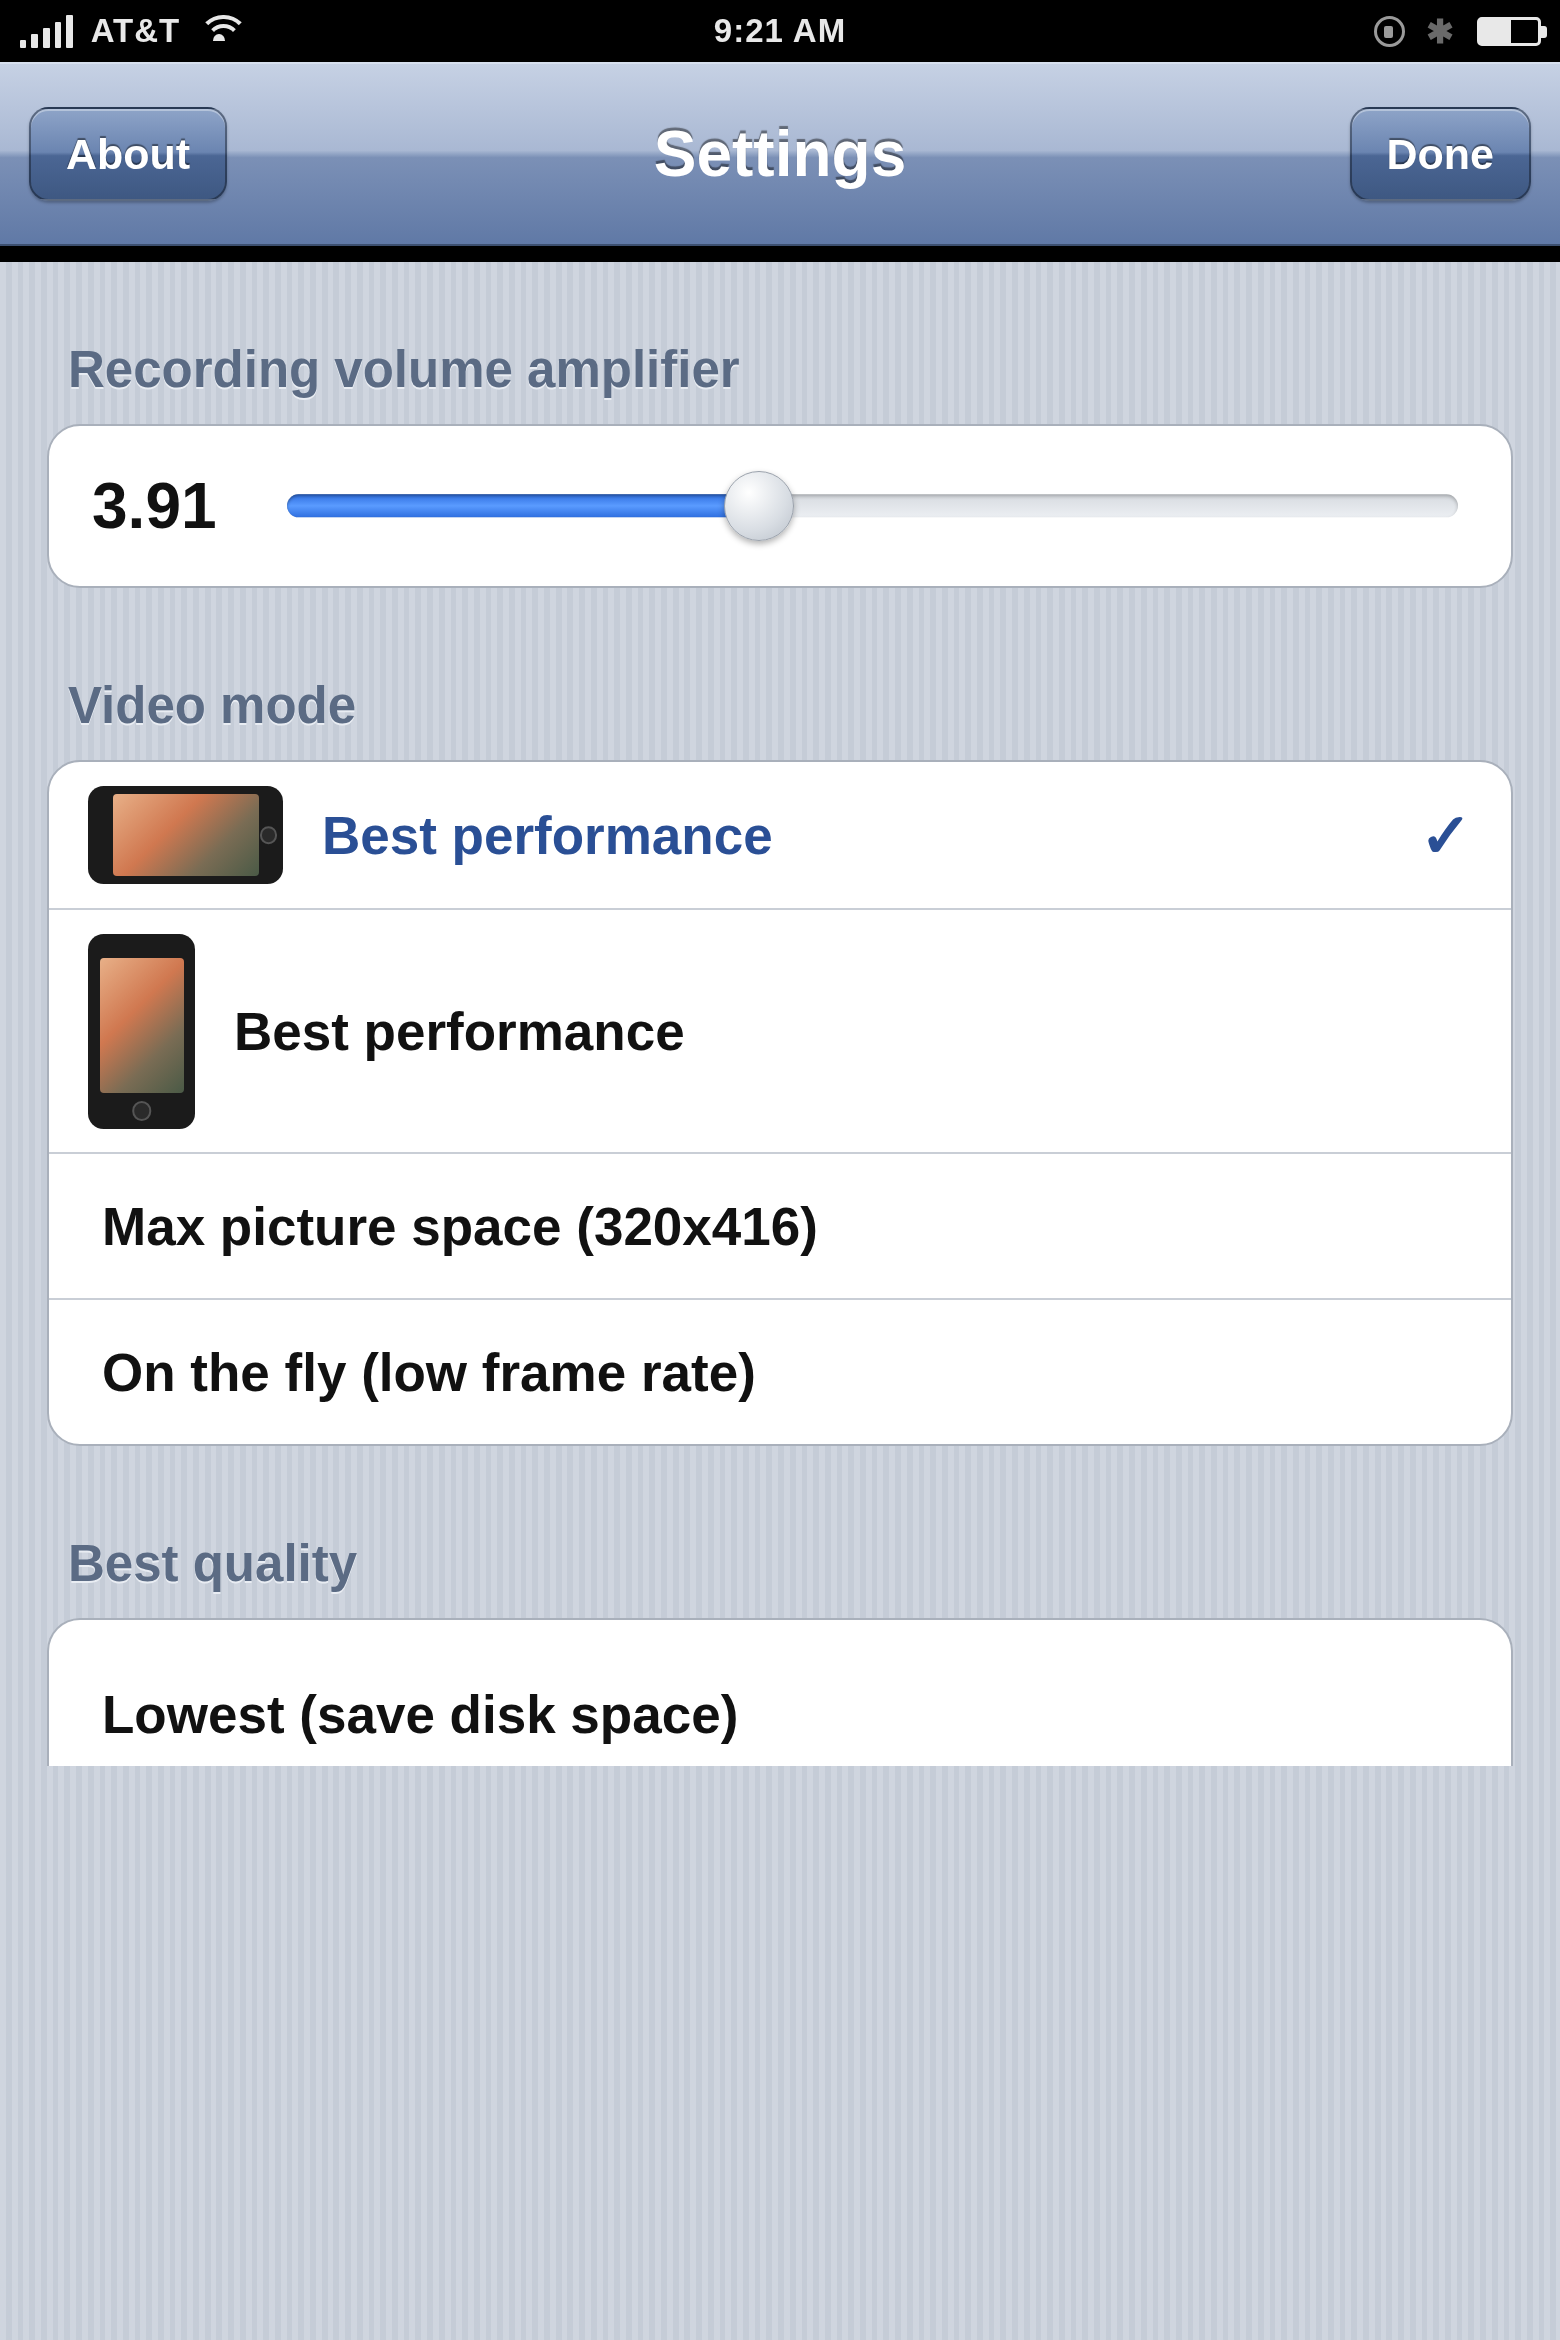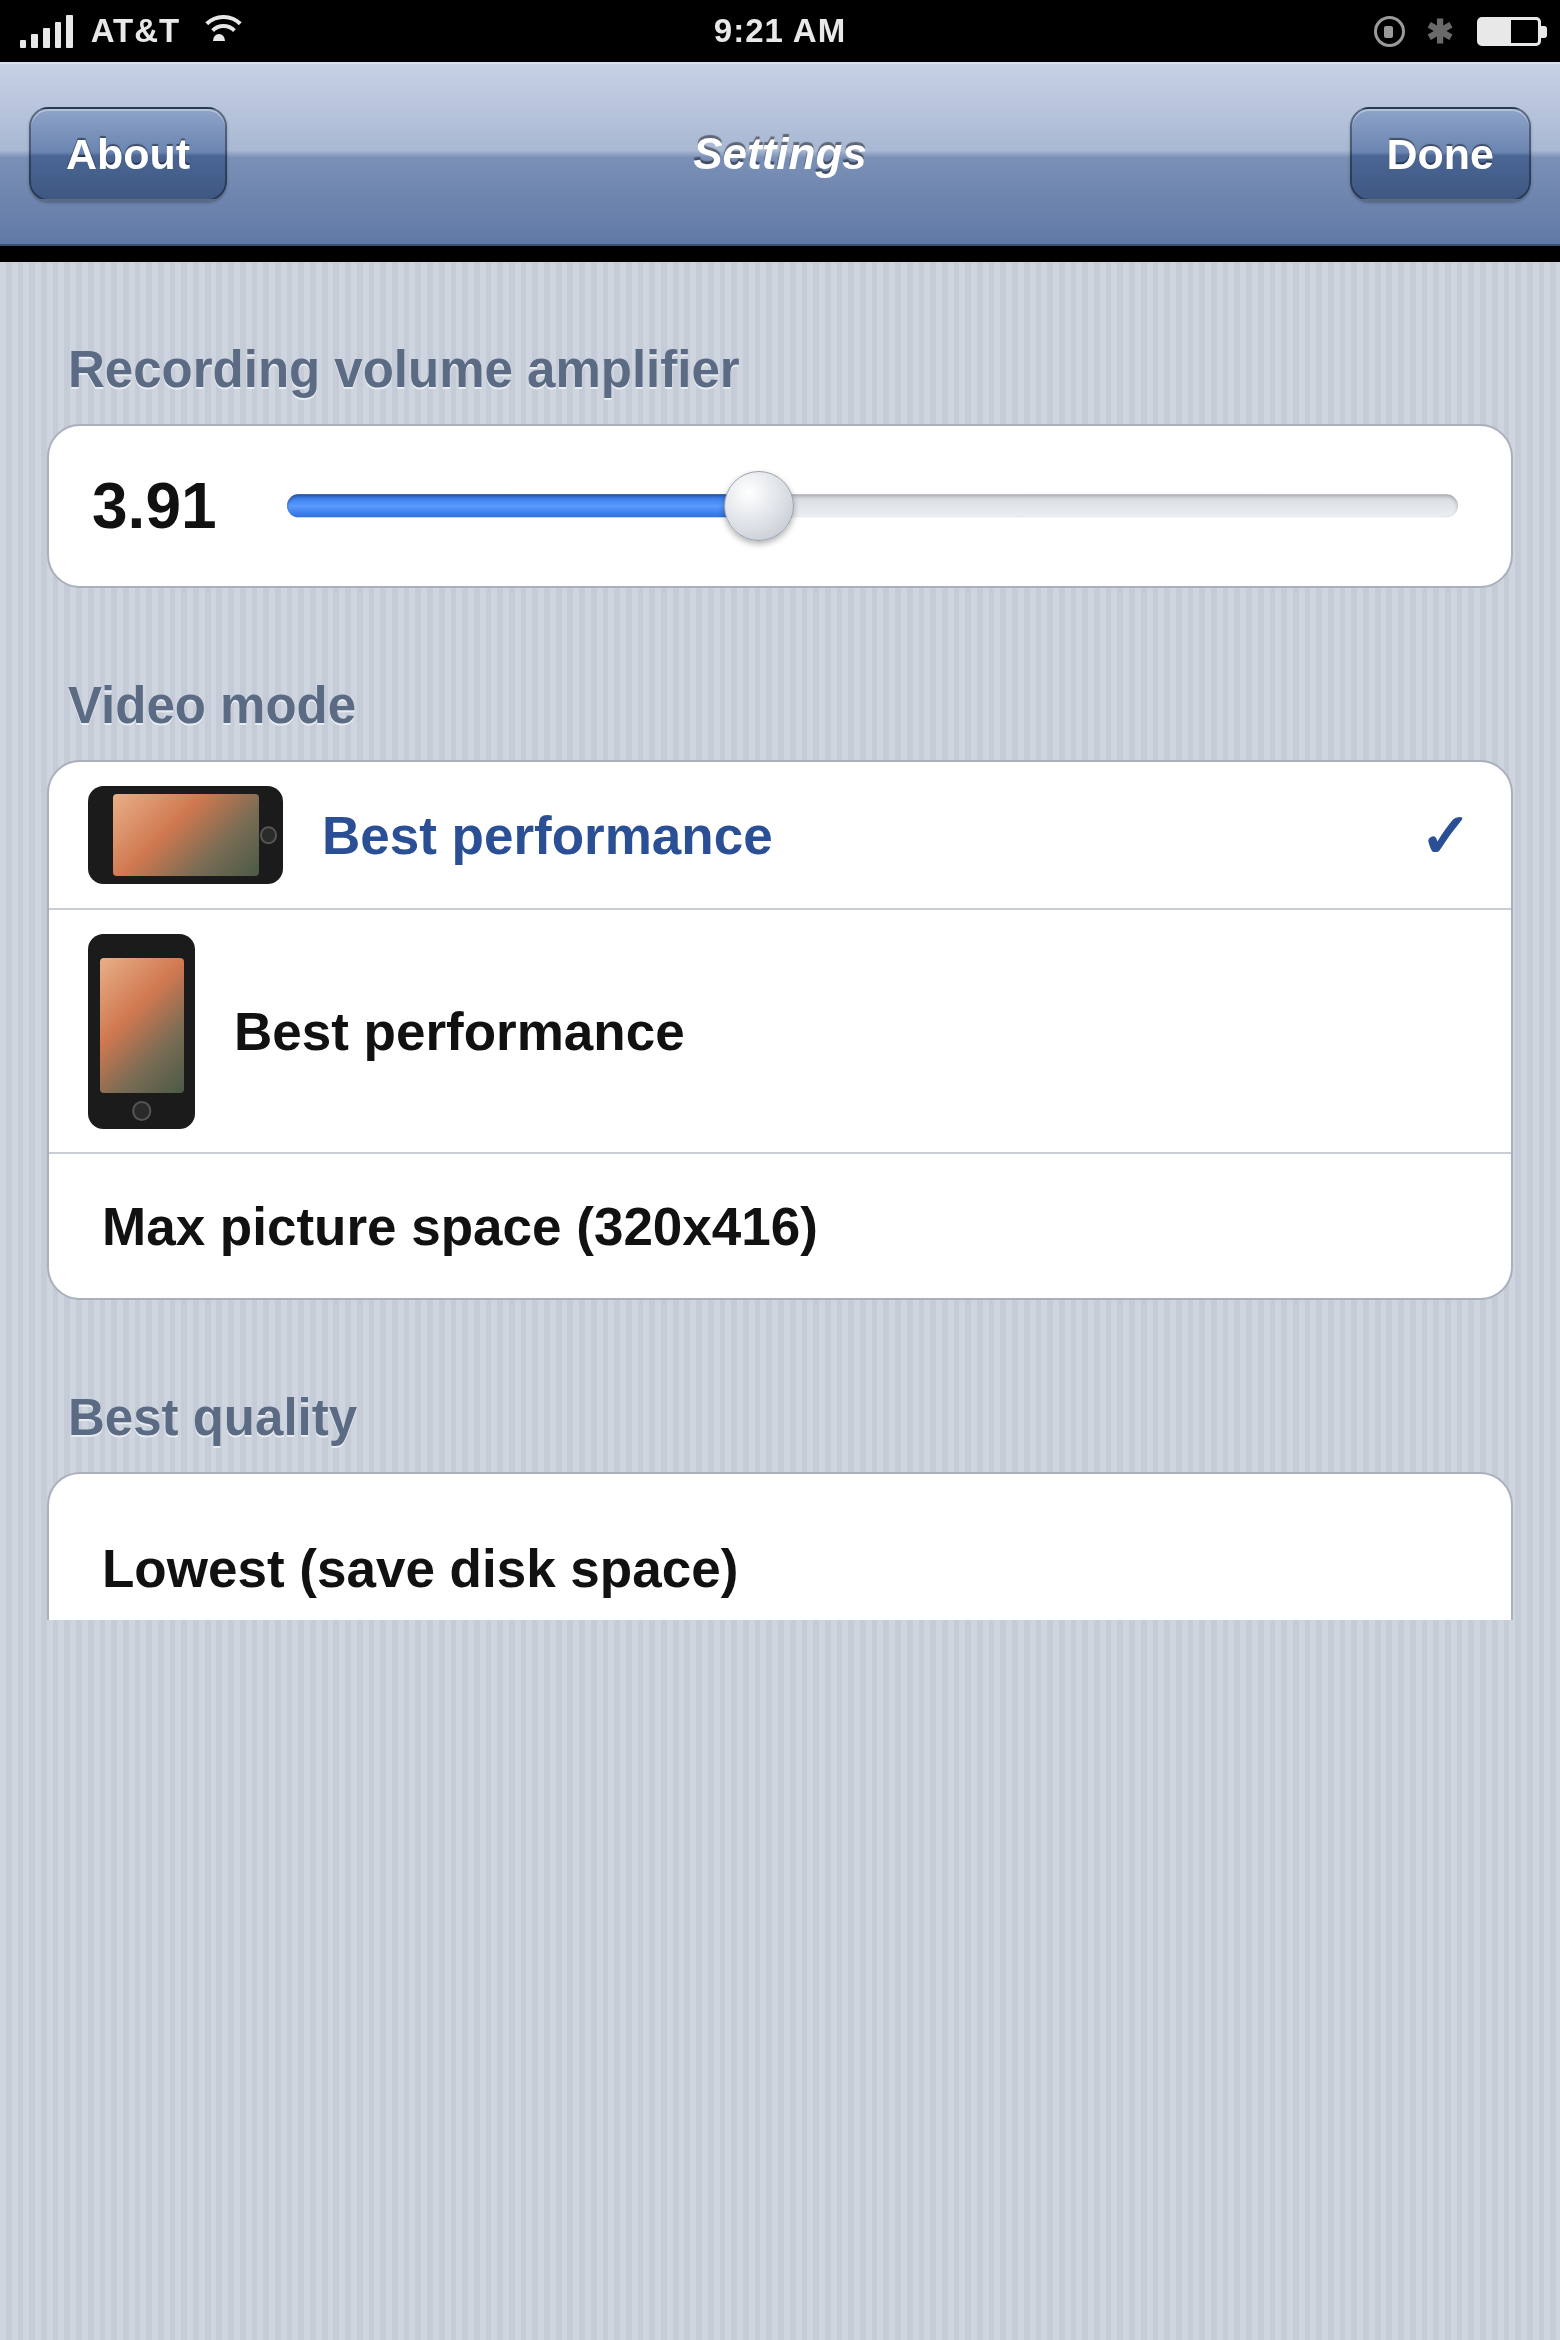--- a/index.html
+++ b/index.html
@@ -63,24 +63,23 @@
     border-top: 2px solid #d7e0ee;
     border-bottom: 2px solid #3c4f6f;
     display: flex;
     align-items: center;
     justify-content: space-between;
     padding: 0 29px;
     position: relative;
   }
   .navtitle {
     position:absolute; left:0; right:0; text-align:center;
-    font-size: 44px; font-weight: 800; color: #fff;
+    font-size: 64px; font-weight: 800; color: #fff;
     text-shadow: 0 -2.9px 1px rgba(0,0,0,.45);
     pointer-events:none;
-    font-style:italic;
   }
   .navbtn {
     height: 94px; min-width: 166px;
     padding: 0 35px;
     border-radius: 19.5px;
     border: 2px solid rgba(0,0,0,.35);
     background: linear-gradient(to bottom, #8ea4c8 0%, #6b85b1 48%, #4b6694 52%, #3e5882 100%);
     box-shadow: inset 0 2px 0 rgba(255,255,255,.35), 0 2px 2.9px rgba(0,0,0,.25);
     color: #fff; font-size: 43px; font-weight: 800;
     text-shadow: 0 -2px 1px rgba(0,0,0,.45);
@@ -251,20 +250,23 @@
         <div class="screen"></div>
           <div class="homebtn"></div>
       </div>
       <div class="label">Best performance</div>
     </div>
 
     <div class="row noicon">
       <div class="label">Max picture space (320x416)</div>
     </div>
 
+    <div class="row noicon">
+      <div class="label">On the fly (low frame rate)</div>
+    </div>
 
   </div>
 
   <div class="section-label">Best quality</div>
   <div class="group partial">
     <div class="row noicon">
       <div class="label">Lowest (save disk space)</div>
     </div>
   </div>
 

